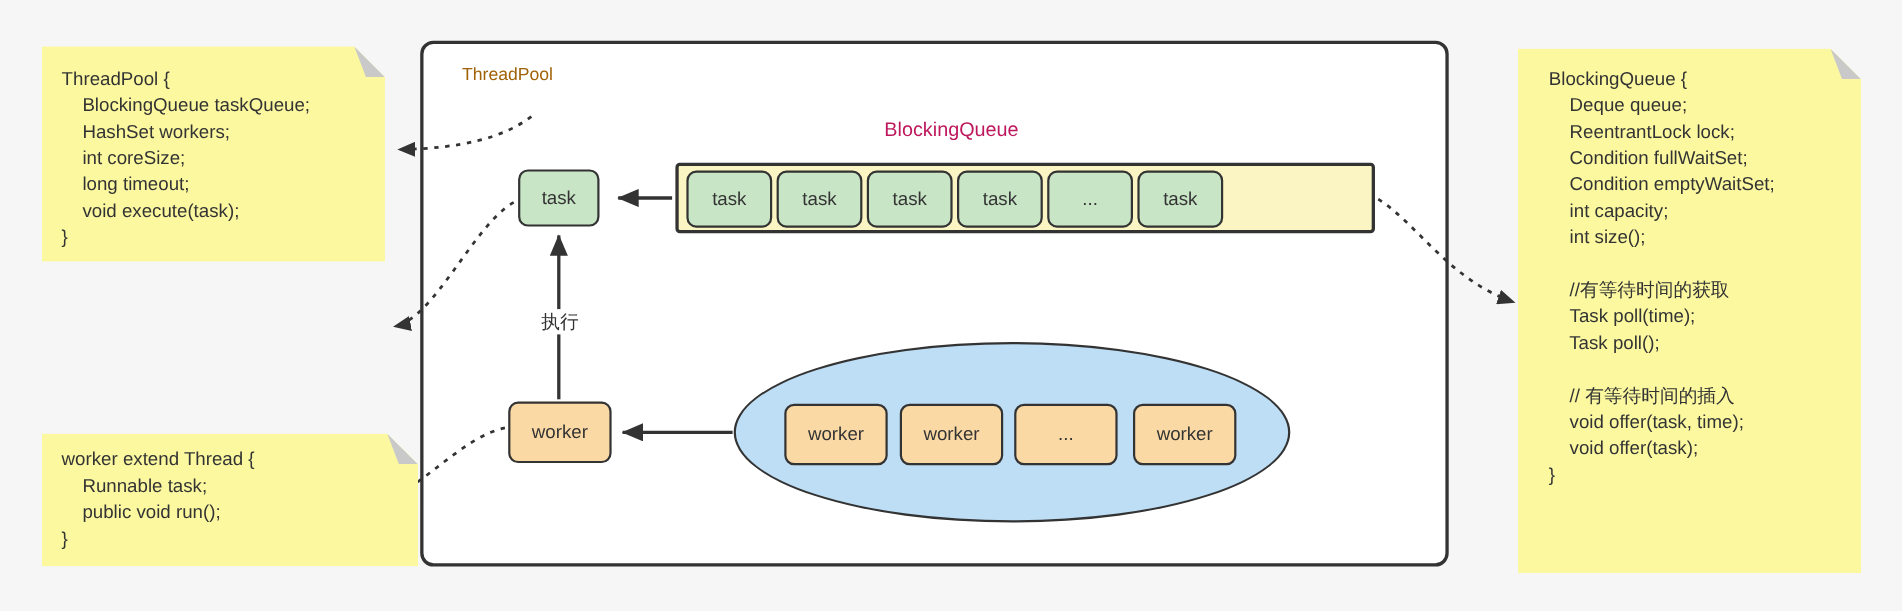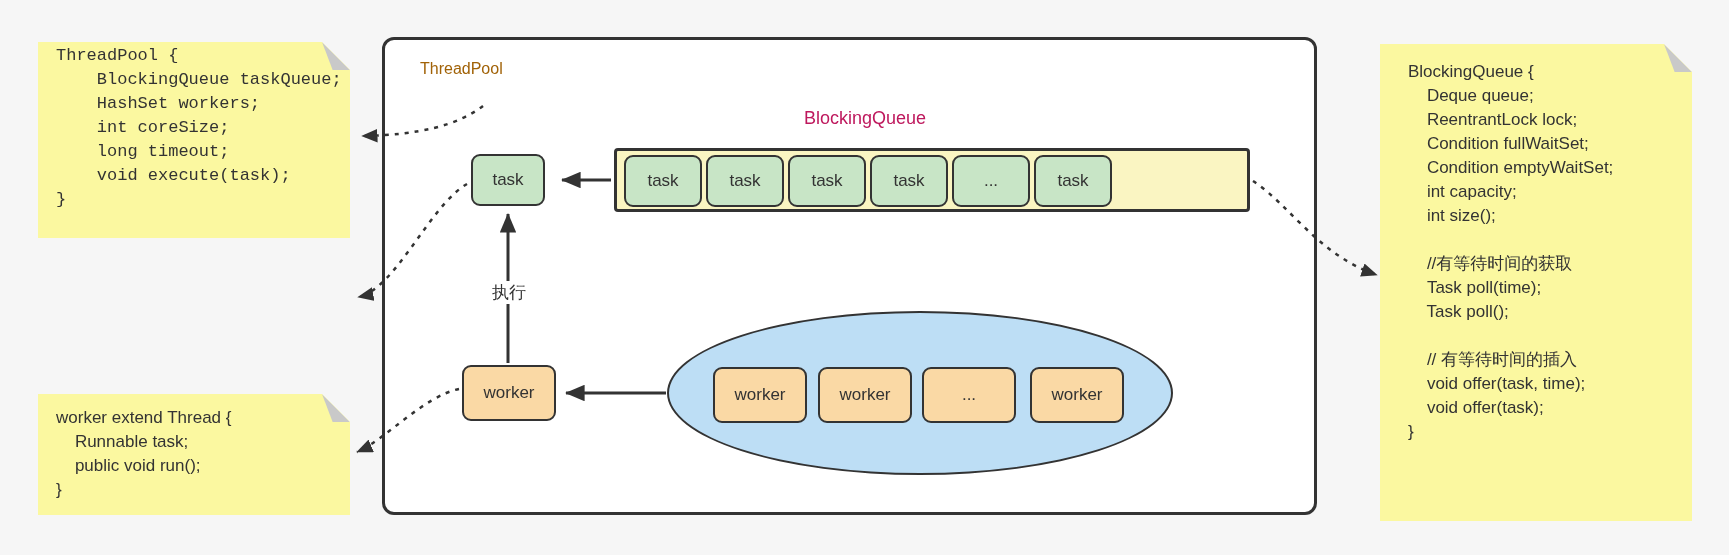--- a/index.html
+++ b/index.html
@@ -5,21 +5,21 @@
   html,body{margin:0;padding:0;}
   body{font-family:"Liberation Sans", sans-serif; background:#F6F6F6;}
   #stage{position:relative; width:1729px; height:555px; background:var(--c-background,#F6F6F6); overflow:hidden; color:var(--c-ink,#333);}
 
   
   .note{position:absolute; background:var(--c-note,#FBF8A0);
         clip-path:polygon(0 0, calc(100% - 28px) 0, 100% 28px, 100% 100%, 0 100%);}
   .note .fold{position:absolute; top:0; right:0; width:28px; height:28px;
         background:var(--c-fold,#C9C9C9); clip-path:polygon(0 0, 100% 100%, 38% 100%);}
   .note .note-text{position:absolute; left:0; top:0; white-space:pre; font-size:17px; line-height:24px; color:#333;}
-  #note-threadpool .note-text{padding:2px 0 0 18px;font-family:Liberation Mono, monospace;}
+  #note-threadpool .note-text{padding:18px 0 0 18px;}
   #note-runnable{display:flex; align-items:center;}
   #note-runnable .note-text{position:static; padding-left:15px;}
   #note-worker .note-text{padding:12px 0 0 18px;}
   #note-blockingqueue .note-text{padding:16px 0 0 28px;}
 
   
   #main-box{position:absolute; left:382px; top:37px; width:935px; height:478px;
         background:var(--c-panel,#fff); border:3px solid var(--c-ink,#333); border-radius:12px; box-sizing:border-box;}
   #main-title{position:absolute; left:420px; top:60px; font-size:16px; font-weight:500; color:#a16207;}
 
@@ -101,21 +101,21 @@
     <div class="note-text">ThreadPool {
     BlockingQueue taskQueue;
     HashSet workers;
     int coreSize;
     long timeout;
     void execute(task);
 }</div>
   </div>
 
 
-  <div class="note" id="note-worker" style="left:38px; top:394px; width:312px; height:121px;">
+  <div class="note" id="note-worker" style="left:38px; top:394px; width:342px; height:121px;">
     <div class="fold"></div>
     <div class="note-text">worker extend Thread {
     Runnable task;
     public void run();
 }</div>
   </div>
 
   <div class="note" id="note-blockingqueue" style="left:1380px; top:44px; width:312px; height:477px;">
     <div class="fold"></div>
     <div class="note-text">BlockingQueue {

